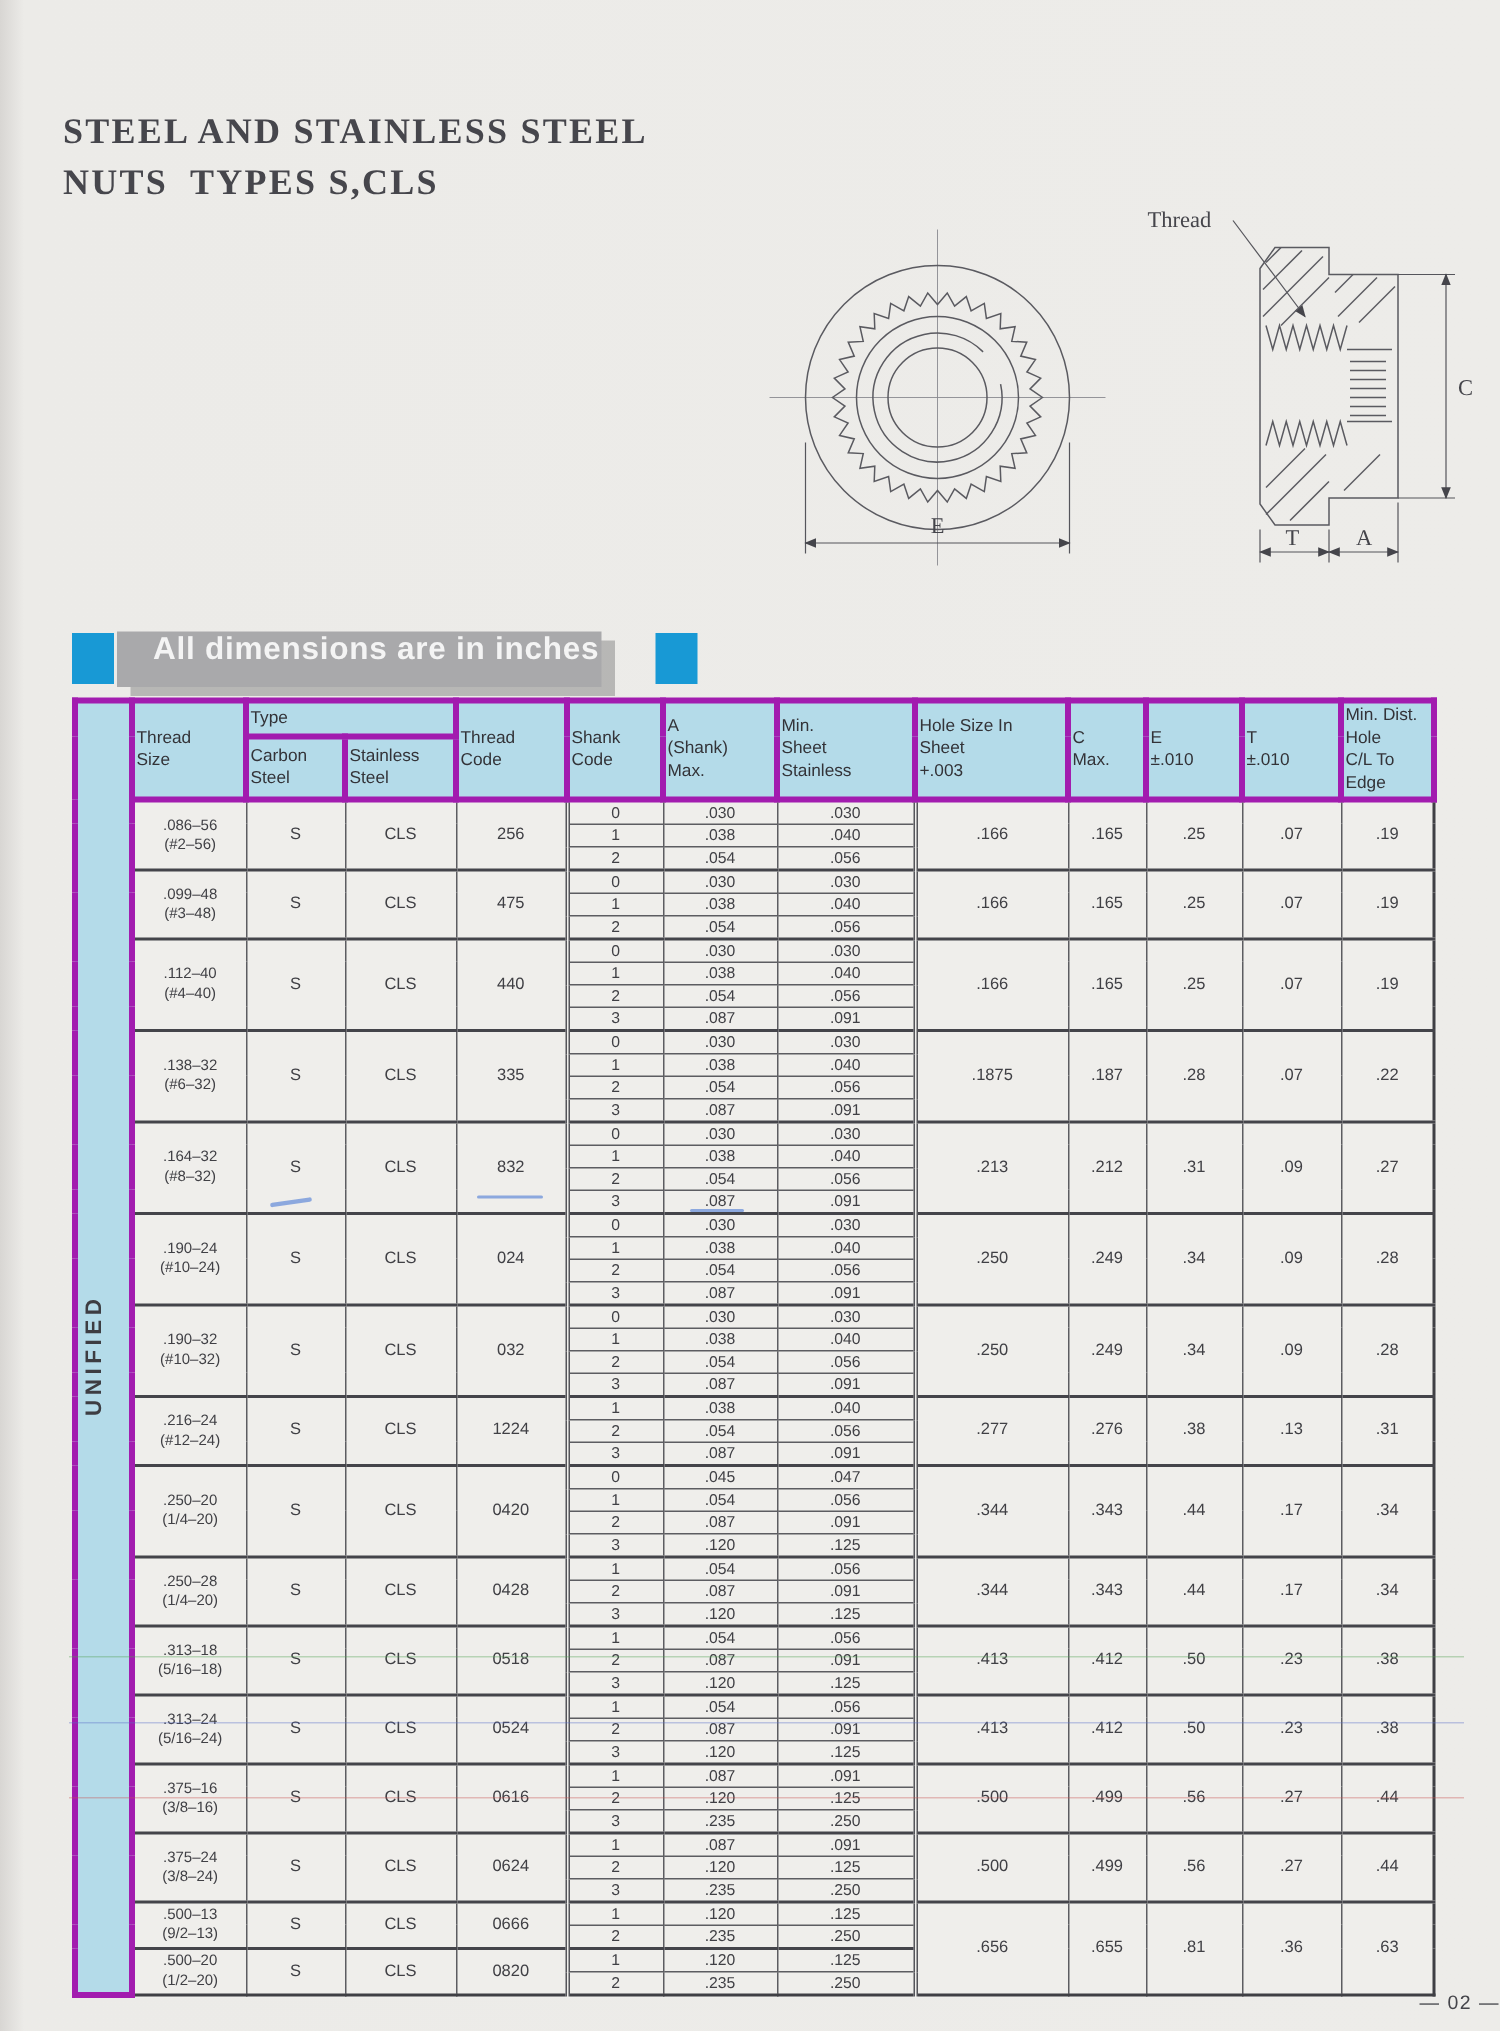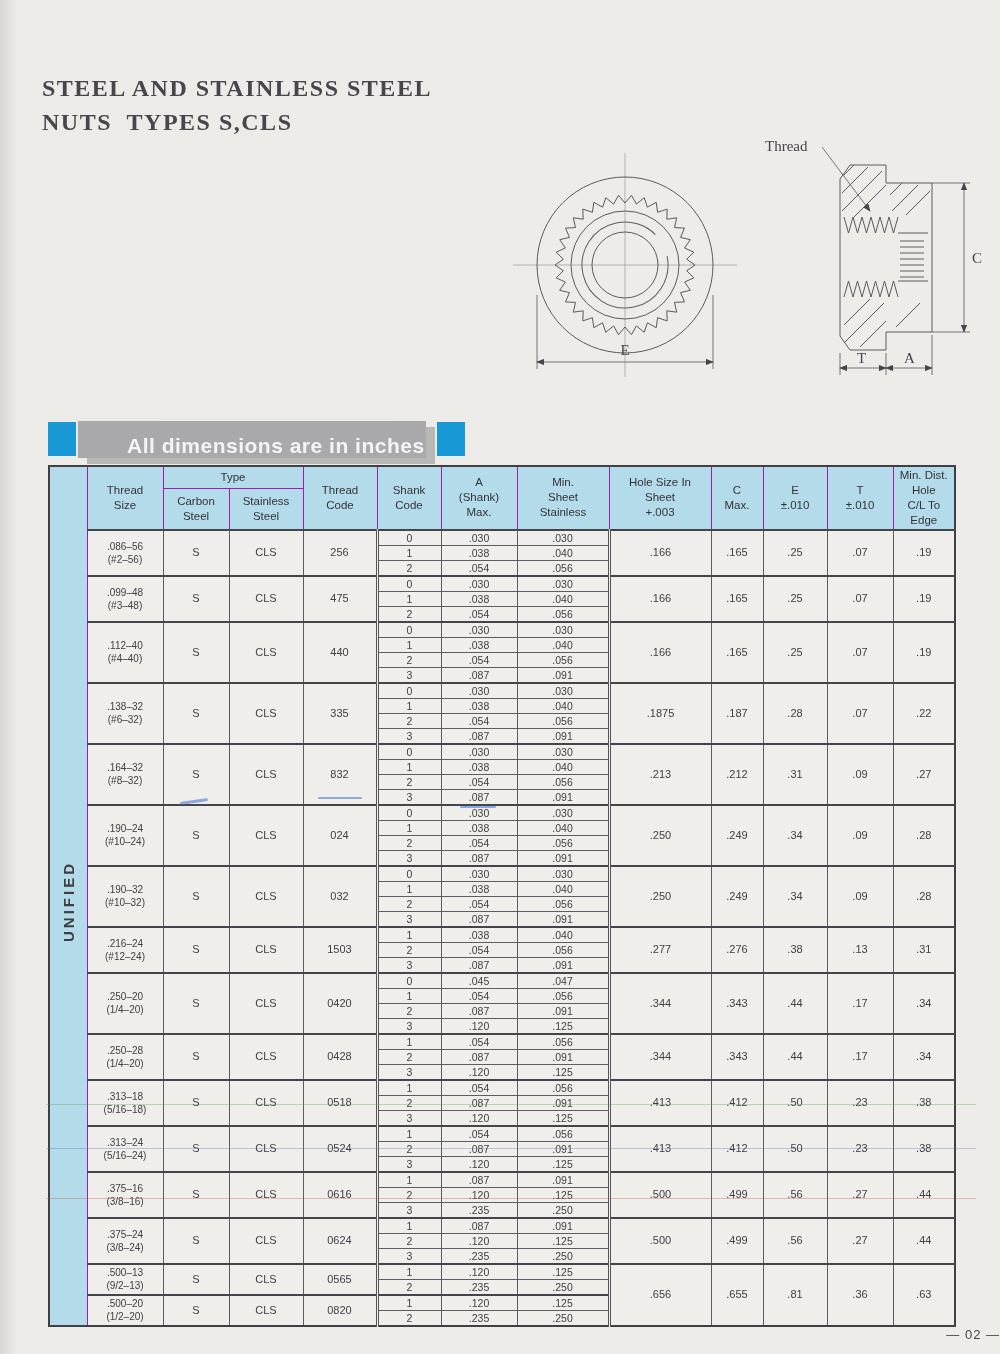--- a/index.html
+++ b/index.html
@@ -5,34 +5,34 @@
   html,body{margin:0;padding:0;background:#dddbd8;}
   .page{position:relative;width:1000px;height:1354px;overflow:hidden;
     background:linear-gradient(90deg,#d8d6d3 0px,#ecebe8 16px,#edecE9 100%);
     font-family:"Liberation Sans",sans-serif;color:#3c3c40;}
   
   .title{position:absolute;left:42px;top:72px;font-family:"Liberation Serif",serif;
     font-weight:bold;font-size:24px;line-height:1.4;letter-spacing:1.5px;color:#46464c;white-space:pre-wrap;}
   
   .banner-sq{position:absolute;width:28px;height:34px;background:var(--accent,#1899d5);}
   .banner-bar{position:absolute;left:78px;top:421px;width:323px;height:37px;background:var(--banner-gray,#a9a9ab);
-    box-shadow:9px 6px 0 rgba(120,120,120,.45);display:flex;align-items:flex-end;padding-left:25px;}
+    box-shadow:9px 6px 0 rgba(120,120,120,.45);display:flex;align-items:flex-start;}
   .banner-bar span{color:#f4f4f4;font-weight:bold;font-size:21px;letter-spacing:.5px;padding-left:24px;}
   
   .drawings{position:absolute;left:480px;top:135px;}
   .drawings path,.drawings line,.drawings circle,.drawings polyline{fill:none;stroke:#5a5a60;stroke-width:1;}
   .drawings .thin{stroke:#8a8a90;stroke-width:.6;}
   .drawings .dim{stroke:#55555b;stroke-width:.8;}
   .drawings text{font-family:"Liberation Serif",serif;font-size:15px;fill:#45454b;stroke:none;}
   .drawings .arr{fill:#45454b;stroke:none;}
   
   .spec-table{position:absolute;left:48px;top:465px;border-collapse:collapse;table-layout:fixed;width:906px;
     background:#efeeeb;border:2px solid #3f3f44;}
-  .spec-table th{background:var(--header-blue,#b4dbe9);border:1px solid #a21caf;font-weight:normal;
-    font-size:11.5px;line-height:1.3;padding:1px;white-space:pre-line;text-align:center;color:#333338;}
+  .spec-table th{background:var(--header-blue,#b4dbe9);border:4px solid #a21caf;font-weight:normal;
+    font-size:11.5px;line-height:1.3;padding:1px;white-space:pre-line;text-align:left;color:#333338;}
   .spec-table td{border:1px solid #5c5c61;font-size:10.5px;text-align:center;padding:0;height:14px;
     line-height:1.15;color:#404045;}
   .spec-table tr.group-start td{border-top:2px solid #44444a;}
   td.sub-l{border-left:3px double #55555a;}
   td.sub-r{border-right:3px double #55555a;}
   td.thread-size{white-space:pre-line;font-size:10px;line-height:1.3;}
   td.type-val,td.code-val,td.big-val{font-size:11px;}
   .unified-col{background:#eceae7;border:2px solid #3f3f44;vertical-align:middle;}
   .vertical{writing-mode:vertical-rl;transform:rotate(180deg);display:inline-block;
     font-weight:bold;font-size:15px;letter-spacing:3px;color:#3d3d42;}
@@ -374,21 +374,21 @@
         <tr>
           <td class="sub sub-l">3</td>
           <td class="sub">.087</td>
           <td class="sub sub-r">.091</td>
         </tr>
         <tr class="group-start">
           <td class="thread-size" rowspan="3">.216–24
 (#12–24)</td>
           <td class="type-val" rowspan="3">S</td>
           <td class="type-val" rowspan="3">CLS</td>
-          <td class="code-val" rowspan="3">1503</td>
+          <td class="code-val" rowspan="3">1224</td>
           <td class="sub sub-l">1</td>
           <td class="sub">.038</td>
           <td class="sub sub-r">.040</td>
           <td class="big-val" rowspan="3">.277</td>
           <td class="big-val" rowspan="3">.276</td>
           <td class="big-val" rowspan="3">.38</td>
           <td class="big-val" rowspan="3">.13</td>
           <td class="big-val" rowspan="3">.31</td>
         </tr>
         <tr>
@@ -554,21 +554,21 @@
         <tr>
           <td class="sub sub-l">3</td>
           <td class="sub">.235</td>
           <td class="sub sub-r">.250</td>
         </tr>
         <tr class="group-start">
           <td class="thread-size" rowspan="2">.500–13
 (9/2–13)</td>
           <td class="type-val" rowspan="2">S</td>
           <td class="type-val" rowspan="2">CLS</td>
-          <td class="code-val" rowspan="2">0565</td>
+          <td class="code-val" rowspan="2">0666</td>
           <td class="sub sub-l">1</td>
           <td class="sub">.120</td>
           <td class="sub sub-r">.125</td>
           <td class="big-val" rowspan="4">.656</td>
           <td class="big-val" rowspan="4">.655</td>
           <td class="big-val" rowspan="4">.81</td>
           <td class="big-val" rowspan="4">.36</td>
           <td class="big-val" rowspan="4">.63</td>
         </tr>
         <tr>

